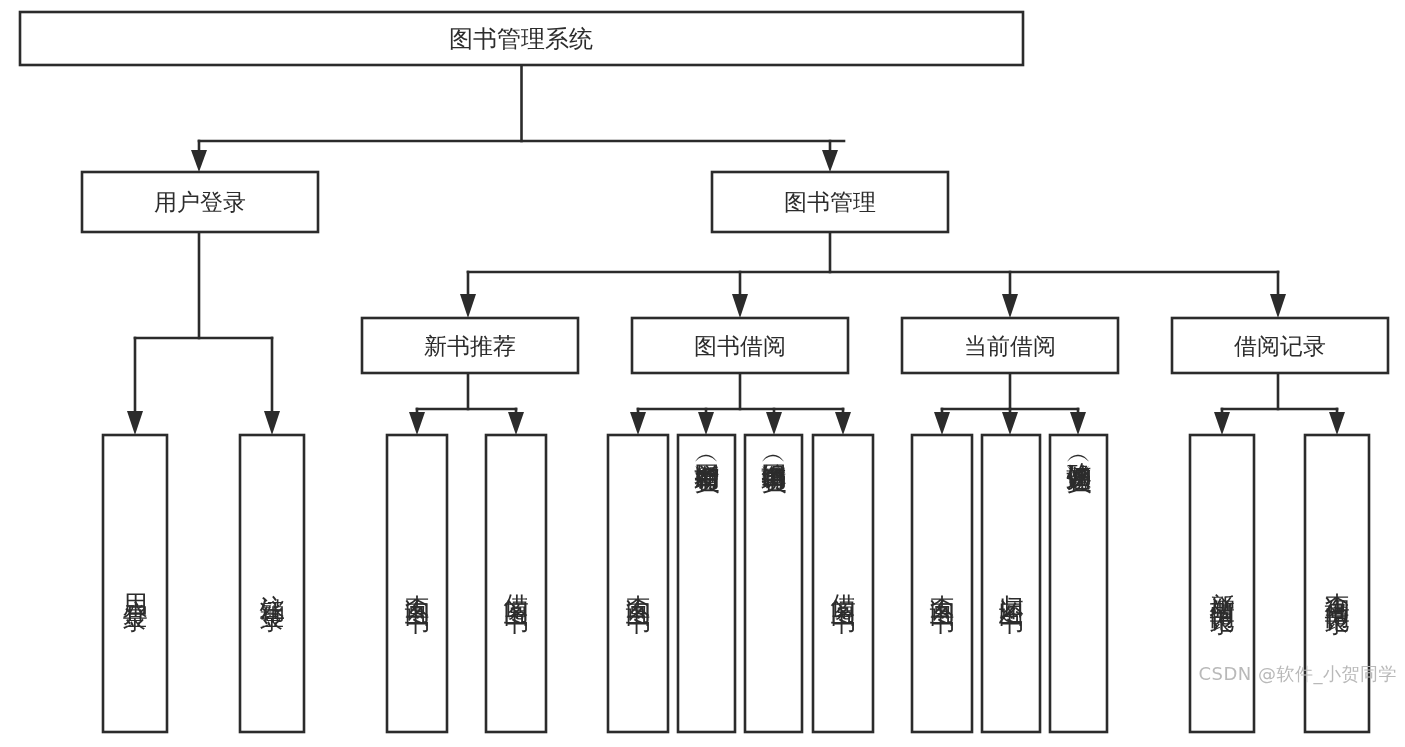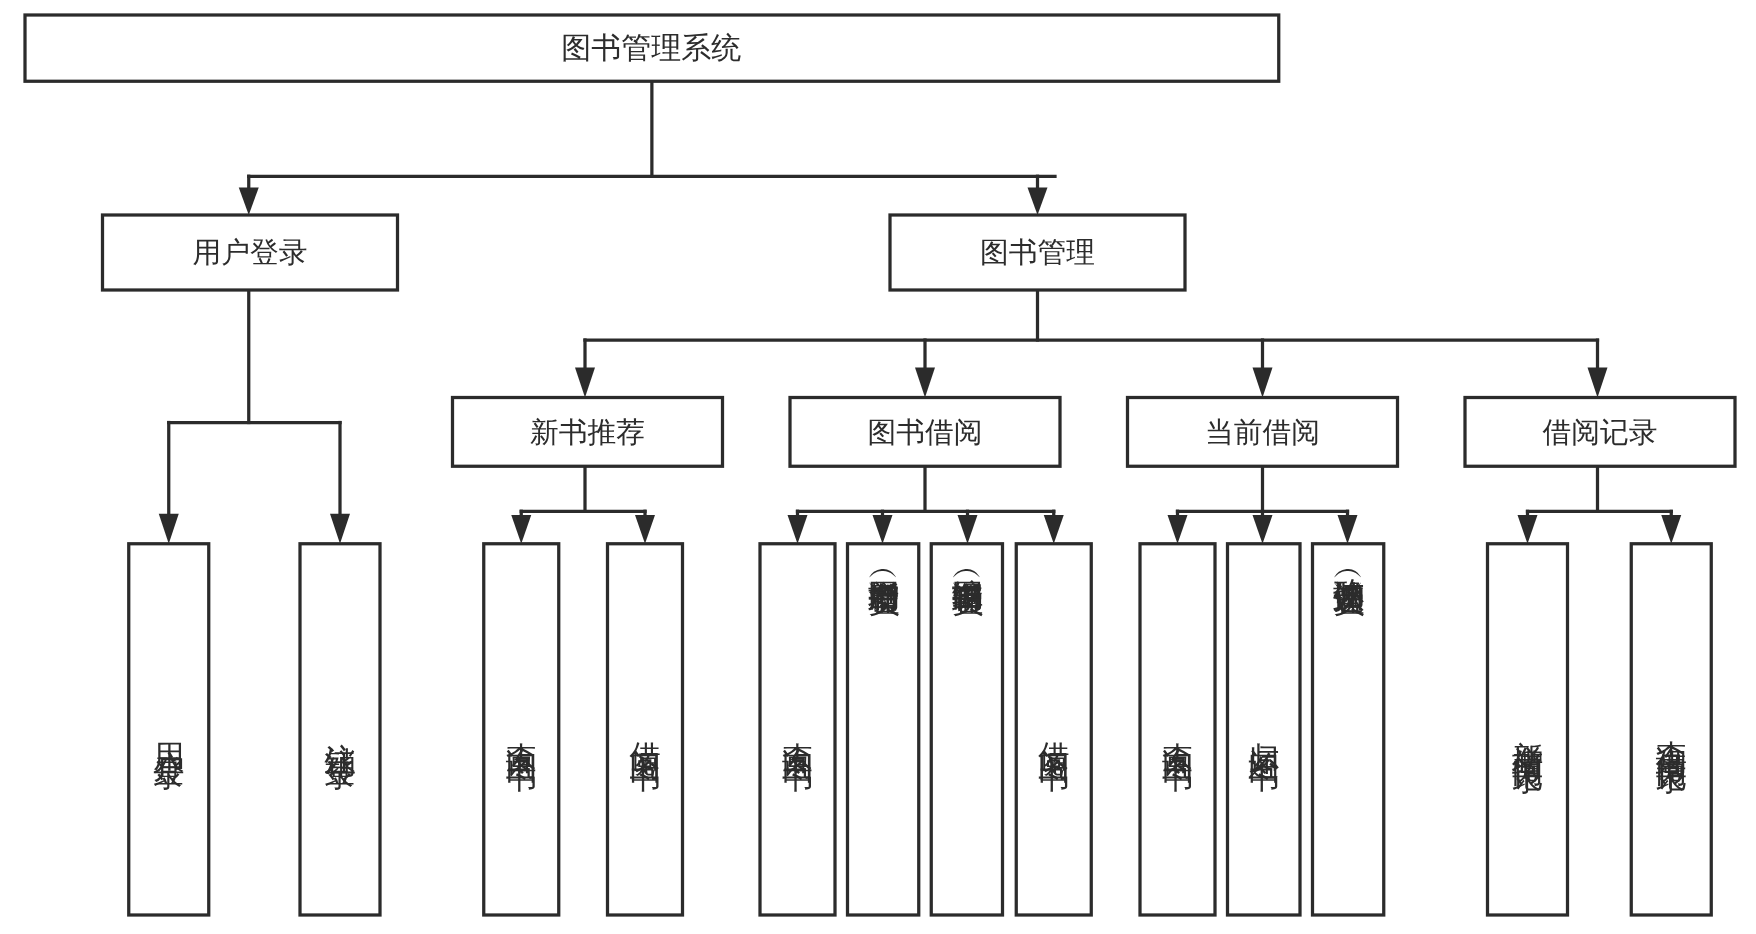--- a/index.html
+++ b/index.html
@@ -274,13 +274,14 @@
       <rect class="node-box" x="1305" y="435" width="64" height="297"></rect>
       <foreignObject x="1305" y="435" width="64" height="297">
         <div xmlns="http://www.w3.org/1999/xhtml" style="width:64px;height:297px;display:flex;align-items:center;justify-content:center;">
           <span style="writing-mode:vertical-rl;text-orientation:upright;font-family:'DejaVu Sans','Liberation Sans',sans-serif;font-size:25px;color:#2c2c2c;line-height:1.25;letter-spacing:4px;">查询借阅记录</span>
         </div>
       </foreignObject>
     </g>
 
   </svg>
 
+  <div class="watermark">CSDN @软件_小贺同学</div>
 </div>
 
 </body></html>

